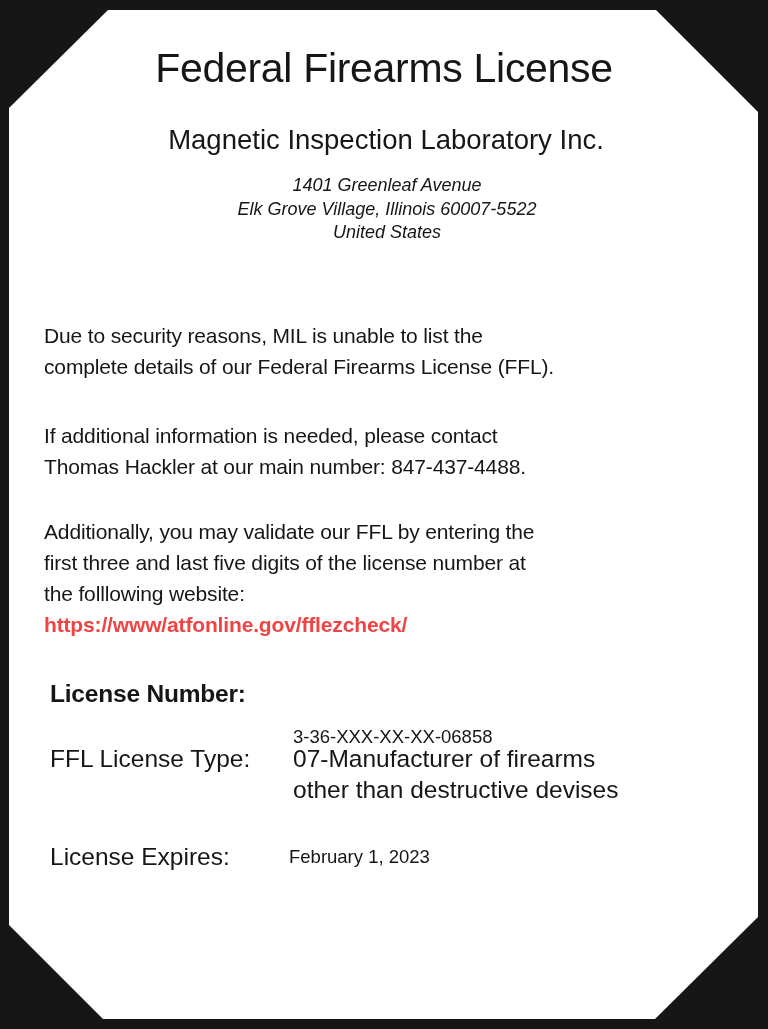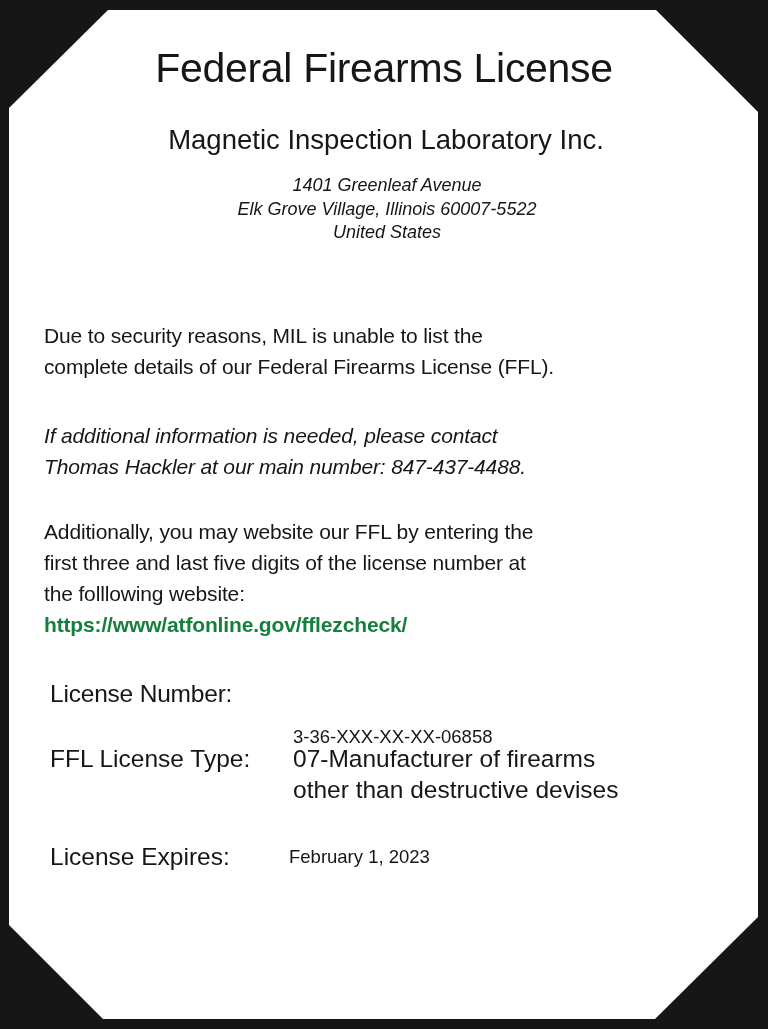--- a/index.html
+++ b/index.html
@@ -57,38 +57,38 @@
     .address div { white-space: nowrap; }
     .para {
       position: absolute;
       left: 44px;
       font-size: 21px;
       line-height: 31px;
       white-space: nowrap;
       letter-spacing: -0.15px;
     }
     .p1 { top: 320px; }
-    .p2 { top: 420px; font-style: italic; }
+    .p2 { top: 420px; }
     .p3 { top: 516px; }
     .link {
       font-weight: bold;
       text-decoration: none;
-      color: #15803d;
+      color: #ef4444;
     }
     .field {
       position: absolute;
       left: 50px;
       font-size: 24.5px;
       line-height: 31px;
       white-space: nowrap;
     }
     .field .label { position: absolute; left: 0; top: 0; }
     .field .value { position: absolute; top: 0; }
     .f1 { top: 678px; }
-    .f1 .label { font-weight: normal; letter-spacing: -0.2px; }
+    .f1 .label { font-weight: bold; letter-spacing: -0.2px; }
     .f1 .value { left: 243px; font-size: 18.5px; top: 3px; margin-top: 40px; }
     .f2 { top: 743px; }
     .f2 .value { left: 243px; line-height: 31px; }
     .f3 { top: 841px; }
     .f3 .value { left: 239px; font-size: 18.5px; top: 0; }
   </style>
 </head>
 <body>
 
 <div class="sheet">
@@ -111,21 +111,21 @@
     <div>Due to security reasons, MIL is unable to list the</div>
     <div>complete details of our Federal Firearms License (FFL).</div>
   </div>
 
   <div class="para p2">
     <div>If additional information is needed, please contact</div>
     <div>Thomas Hackler at our main number: 847-437-4488.</div>
   </div>
 
   <div class="para p3">
-    <div>Additionally, you may website our FFL by entering the</div>
+    <div>Additionally, you may validate our FFL by entering the</div>
     <div>first three and last five digits of the license number at</div>
     <div>the folllowing website:</div>
     <div><a class="link">https://www/atfonline.gov/fflezcheck/</a></div>
   </div>
 
   <div class="field f1">
     <span class="label">License Number:</span>
     <span class="value">3-36-XXX-XX-XX-06858</span>
   </div>
 

